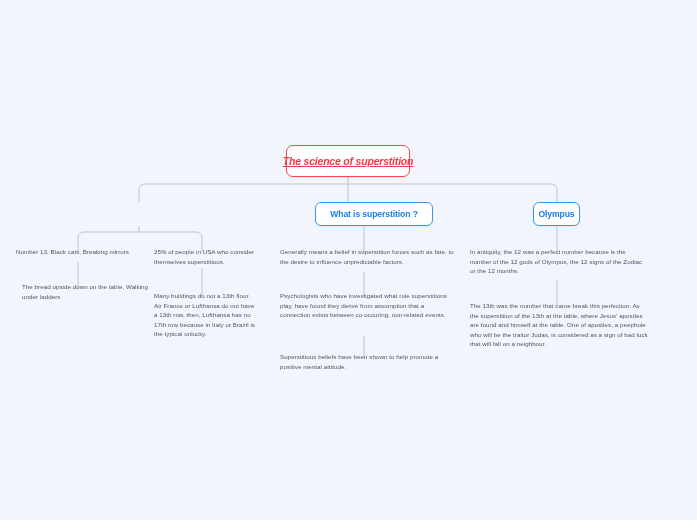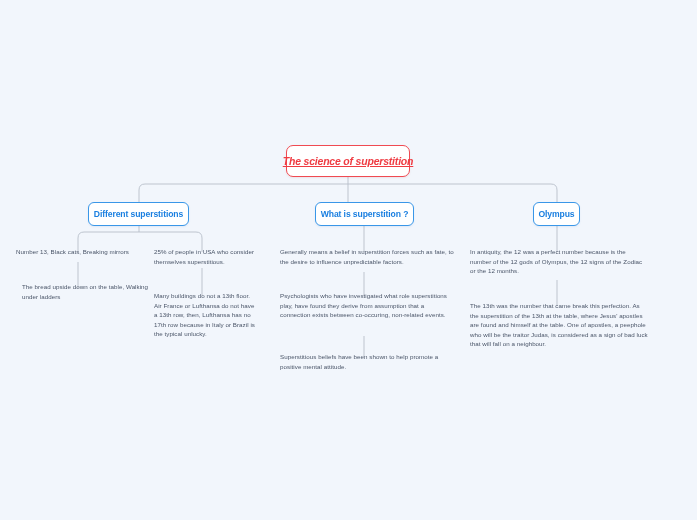--- a/index.html
+++ b/index.html
@@ -63,21 +63,21 @@
     box-shadow: 0 1px 2px rgba(60,120,200,0.10);
   }
   .node-branch .node-label {
     color: #1a7fe0;
     font-size: 8.6px;
     font-weight: bold;
     white-space: nowrap;
     letter-spacing: -0.1px;
   }
   #branch-0 { left: 88px;  top: 202px; width: 101px; }
-  #branch-1 { left: 315px; top: 202px; width: 99px;  }
+  #branch-1 { left: 315px; top: 202px; width: 118px;  }
   #branch-2 { left: 533px; top: 202px; width: 47px;  }
 
   .leaf {
     position: absolute;
     color: #4a5568;
     font-size: 6.2px;
     line-height: 1.55;
     letter-spacing: 0.05px;
   }
   .leaf-0-0 { left: 16px;  top: 247px; width: 135px; }
@@ -116,23 +116,20 @@
 
       <path d="M557,226 L557,252"></path>
       <path d="M557,280 L557,306"></path>
     </g>
   </svg>
 
   <div class="node node-root">
     <span class="node-label">The science of superstition</span>
   </div>
 
-  <div class="node node-branch" id="branch-0">
-    <span class="node-label">Different superstitions</span>
-  </div>
 
   <div class="node node-branch" id="branch-1">
     <span class="node-label">What is superstition ?</span>
   </div>
 
   <div class="node node-branch" id="branch-2">
     <span class="node-label">Olympus</span>
   </div>
 
   <div class="leaf leaf-0-0">Number 13, Black cats, Breaking mirrors</div>

